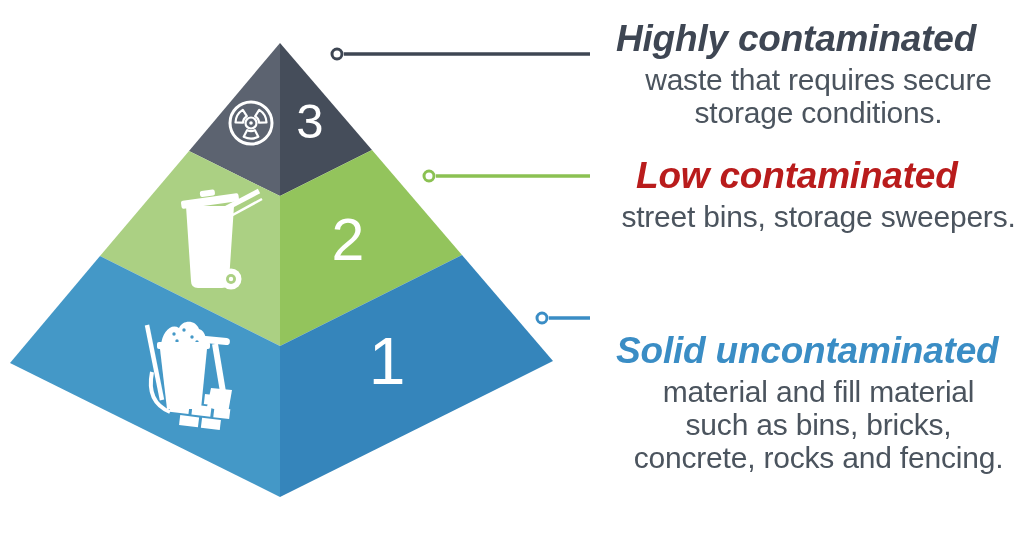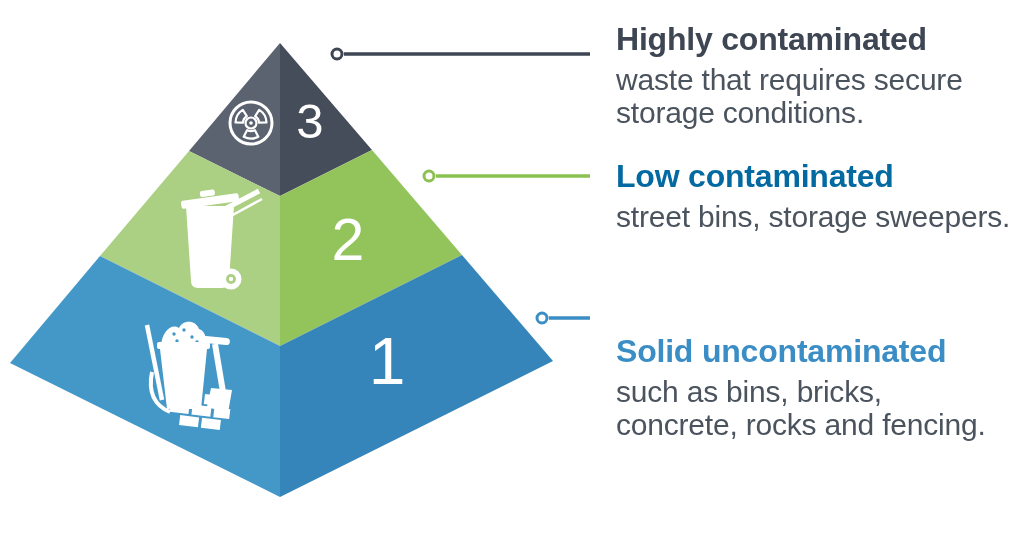--- a/index.html
+++ b/index.html
@@ -13,28 +13,28 @@
     font-weight:300;line-height:1;user-select:none;
   }
   #num3{left:280px;top:97px;font-size:49px;}
   #num2{left:318px;top:211px;font-size:59px;}
   #num1{left:357px;top:328px;font-size:66px;}
   .legend-block{position:absolute;left:616px;width:405px;}
   #legend-high{top:20px;}
   #legend-low{top:157px;}
   #legend-solid{top:297px;}
   .legend-heading{
-    font-size:32px;font-weight:bold;line-height:38px;margin:0 0 5px 0;
-    letter-spacing:-0.2px;white-space:nowrap;
+    font-size:37px;font-weight:bold;line-height:38px;margin:0 0 5px 0;
+    letter-spacing:-0.2px;white-space:nowrap;font-style:italic;
   }
   #legend-high .legend-heading{color:#3e4653;}
-  #legend-low .legend-heading{color:#0369a1;}
+  #legend-low .legend-heading{color:#b91c1c;margin-left:20px;}
   #legend-solid .legend-heading{color:#3a8dc5;margin-top:35px;}
   .legend-line{
-    font-size:30px;line-height:33px;color:#4b545e;letter-spacing:-0.2px;white-space:nowrap;
+    font-size:30px;line-height:33px;color:#4b545e;letter-spacing:-0.2px;white-space:nowrap;text-align:center;
   }
 </style>
 </head>
 <body>
 
 <div id="stage">
 
   <svg id="pyramid-svg" width="1024" height="549" viewBox="0 0 1024 549">
 
     <polygon points="280,43 189,151 280,196" fill="#5c6370"></polygon>
@@ -119,17 +119,18 @@
     <div class="legend-line">storage conditions.</div>
   </div>
 
   <div class="legend-block" id="legend-low">
     <div class="legend-heading">Low contaminated</div>
     <div class="legend-line">street bins, storage sweepers.</div>
   </div>
 
   <div class="legend-block" id="legend-solid">
     <div class="legend-heading">Solid uncontaminated</div>
+    <div class="legend-line">material and fill material</div>
     <div class="legend-line">such as bins, bricks,</div>
     <div class="legend-line">concrete, rocks and fencing.</div>
   </div>
 
 </div>
 
 </body></html>

